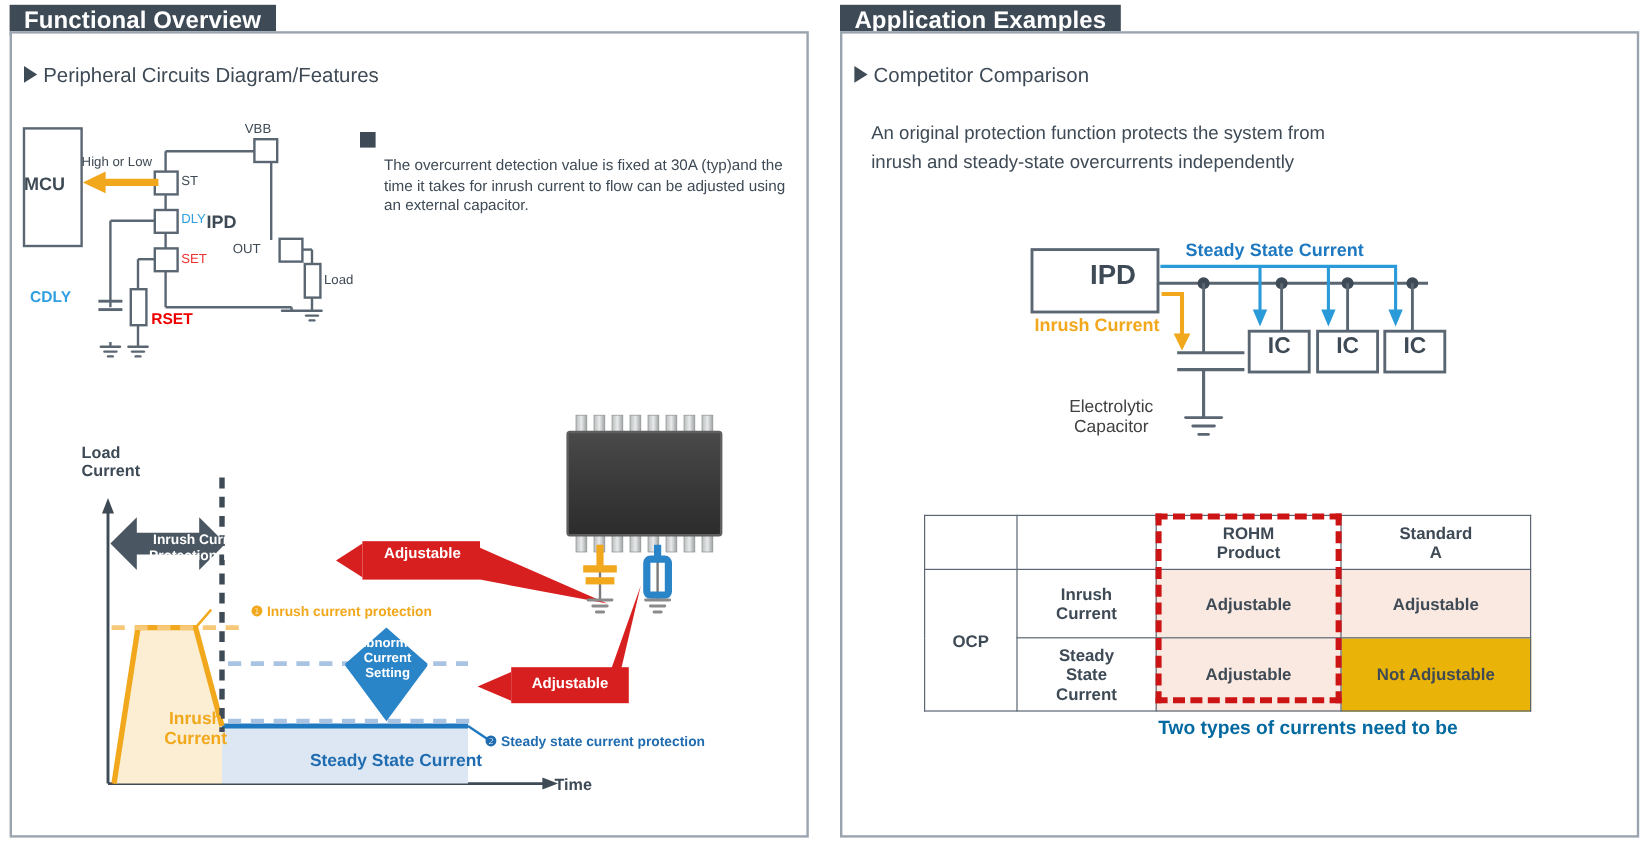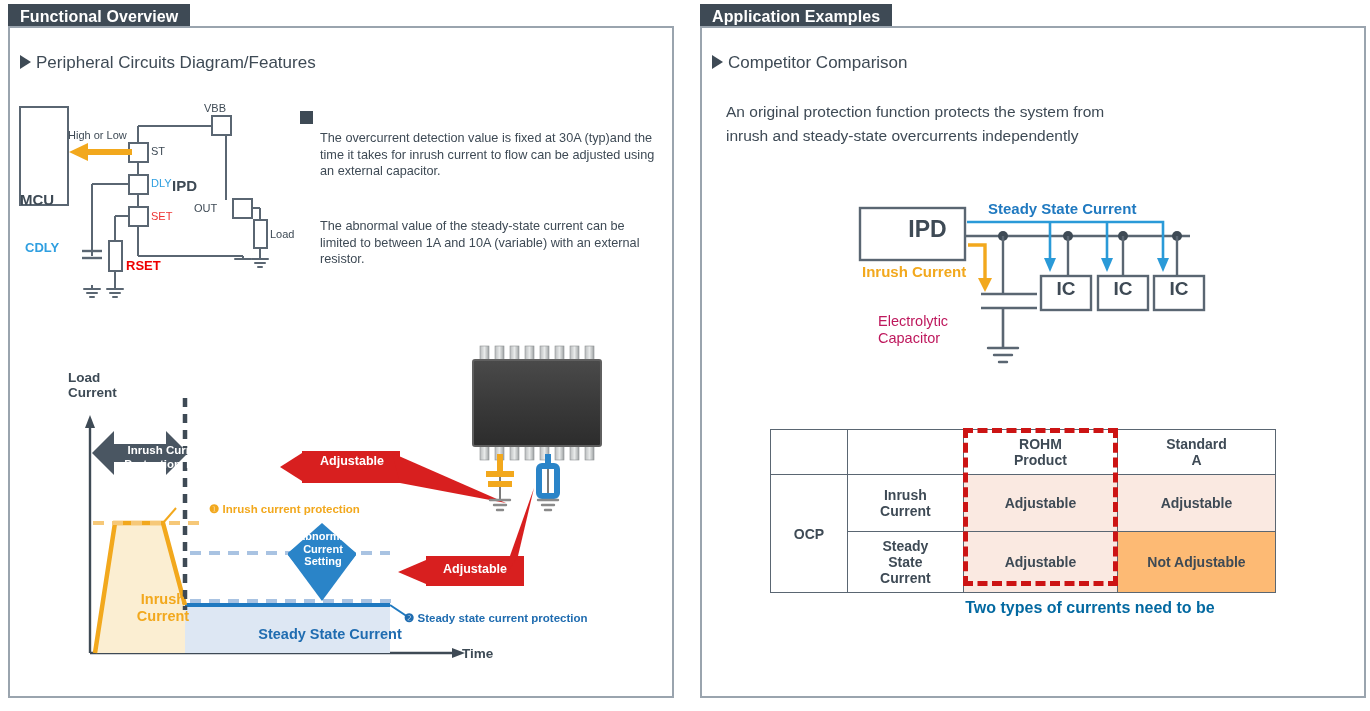--- a/index.html
+++ b/index.html
@@ -1,20 +1,20 @@
 <!DOCTYPE html>
 <html><head>
 <meta charset="utf-8">
 <style>
   html,body{margin:0;padding:0;background:#fff;}
   body{width:1370px;height:711px;position:relative;overflow:hidden;
        font-family:"Liberation Sans",sans-serif;color:#3d4a55;}
   .panel{position:absolute;top:26px;border:2px solid #9aa4ae;background:#fff;}
   .tab{position:absolute;top:4px;height:26px;background:#3e4a55;color:#fff;
-       font-size:16px;font-weight:bold;line-height:26px;padding:0 12px;letter-spacing:.1px;}
+       font-size:20px;font-weight:bold;line-height:26px;padding:0 12px;letter-spacing:.1px;}
   .sect-title{position:absolute;font-size:17px;font-weight:normal;color:#3e4a55;white-space:nowrap;}
   .tri{display:inline-block;width:0;height:0;border-left:11px solid #3e4a55;
        border-top:7px solid transparent;border-bottom:7px solid transparent;
        vertical-align:-1px;margin-right:5px;}
   .bul{display:inline-block;width:13px;height:13px;background:#3e4a55;margin-right:6px;vertical-align:-1px;}
   .feat-h{font-size:14.5px;font-weight:bold;color:#3e4a55;white-space:nowrap;}
   .feat-b{font-size:12.7px;color:#3e4a55;line-height:16.5px;margin:4px 6px 0 20px;}
   .abs{position:absolute;}
   .lbl{position:absolute;font-size:11px;color:#3e4a55;white-space:nowrap;}
   .lblb{position:absolute;font-size:13px;font-weight:bold;white-space:nowrap;}
@@ -84,38 +84,37 @@
       <line x1="241" y1="167" x2="251" y2="167"></line>
       <line x1="244" y1="171" x2="248" y2="171"></line>
     <line x1="221" y1="163" x2="237" y2="163"></line>
   </g>
 
   <g>
     <line x1="118" y1="56" x2="72" y2="56" stroke="#f2a81d" stroke-width="6"></line>
     <polygon points="55,56 74,47 74,65" fill="#f2a81d"></polygon>
   </g>
 </svg>
-<div class="lblb" style="left:20px;top:145px;font-size:15px;color:#3e4a55;margin-top:46px;">MCU</div>
+<div class="lblb" style="left:20px;top:145px;font-size:15px;color:#3e4a55;">MCU</div>
 <div class="lblb" style="left:172px;top:177px;font-size:15px;color:#3e4a55;">IPD</div>
 <div class="lbl" style="left:68px;top:129px;">High or Low</div>
 <div class="lbl" style="left:204px;top:102px;">VBB</div>
 <div class="lbl" style="left:151px;top:145px;">ST</div>
 <div class="lbl" style="left:151px;top:177px;color:#2f9fe0;">DLY</div>
 <div class="lbl" style="left:151px;top:210px;color:#e33;">SET</div>
 <div class="lbl" style="left:194px;top:202px;">OUT</div>
 <div class="lbl" style="left:270px;top:228px;">Load</div>
 <div class="lblb" style="left:25px;top:240px;color:#2f9fe0;">CDLY</div>
 <div class="lblb" style="left:126px;top:258px;color:#e00;">RSET</div>
 
 <div class="abs" style="left:300px;top:110px;width:362px;">
   <div class="feat-h"><span class="bul"></span></div>
   <div class="feat-b">The overcurrent detection value is fixed at 30A (typ)and the time it takes for inrush current to flow can be adjusted using an external capacitor.</div>
 </div>
 <div class="abs" style="left:300px;top:214px;width:362px;">
-  <div class="feat-b">The abnormal value of the steady-state current can be limited to between 1A and 10A (variable) with an external resistor.</div>
 </div>
 
 <div class="abs" style="left:68px;top:370px;font-size:13.5px;font-weight:bold;line-height:15px;">
   <div>Load</div>
   <div>Current</div>
 </div>
 
 <svg class="abs" style="left:60px;top:405px;" width="420" height="265" viewBox="0 0 420 265">
 
   <g>
@@ -314,21 +313,21 @@
 
   <g fill="#fff" stroke="#5a6672" stroke-width="2.4">
     <rect x="196" y="78" width="50" height="34"></rect>
     <rect x="253" y="78" width="50" height="34"></rect>
     <rect x="309" y="78" width="50" height="34"></rect>
   </g>
 </svg>
 <div class="abs" style="left:875px;top:216px;width:105px;text-align:center;font-size:23px;font-weight:bold;color:#3e4a55;">IPD</div>
 <div class="abs" style="left:988px;top:200px;font-size:15px;font-weight:bold;color:#1f79c0;">Steady State Current</div>
 <div class="abs" style="left:862px;top:263px;font-size:15px;font-weight:bold;color:#f2a81d;">Inrush Current</div>
-<div class="abs" style="left:878px;top:313px;width:96px;text-align:left;font-size:14.5px;color:#be185d;line-height:17px;">
+<div class="abs" style="left:878px;top:331px;width:96px;text-align:center;font-size:14.5px;color:#404040;line-height:17px;">
   <div>Electrolytic</div>
   <div>Capacitor</div>
 </div>
 <div class="abs" style="left:1041px;top:278px;width:50px;text-align:center;font-size:19px;font-weight:bold;color:#3e4a55;">IC</div>
 <div class="abs" style="left:1098px;top:278px;width:50px;text-align:center;font-size:19px;font-weight:bold;color:#3e4a55;">IC</div>
 <div class="abs" style="left:1154px;top:278px;width:50px;text-align:center;font-size:19px;font-weight:bold;color:#3e4a55;">IC</div>
 
 <table class="ctab" style="left:770px;top:429px;width:506px;">
   <tbody>
       <tr>
@@ -347,21 +346,21 @@
       <span>Inrush</span><br><span>Current</span>
     </td>
     <td style="background:#fae9e1;">Adjustable</td>
     <td style="background:#fae9e1;">Adjustable</td>
   </tr>
   <tr>
     <td style="height:58px;">
       <span>Steady</span><br><span>State</span><br><span>Current</span>
     </td>
     <td style="background:#fae9e1;">Adjustable</td>
-    <td style="background:#fdba74;">Not Adjustable</td>
+    <td style="background:#eab308;">Not Adjustable</td>
   </tr>
 </tbody>
   </table>
 
 <div class="abs" style="left:963px;top:428px;width:155px;height:158px;border:5px dashed #cc1414;box-sizing:border-box;"></div>
 
 <div class="warn" style="left:900px;top:598px;width:380px;">
   <div>Two types of currents need to be</div>
 </div>
 

